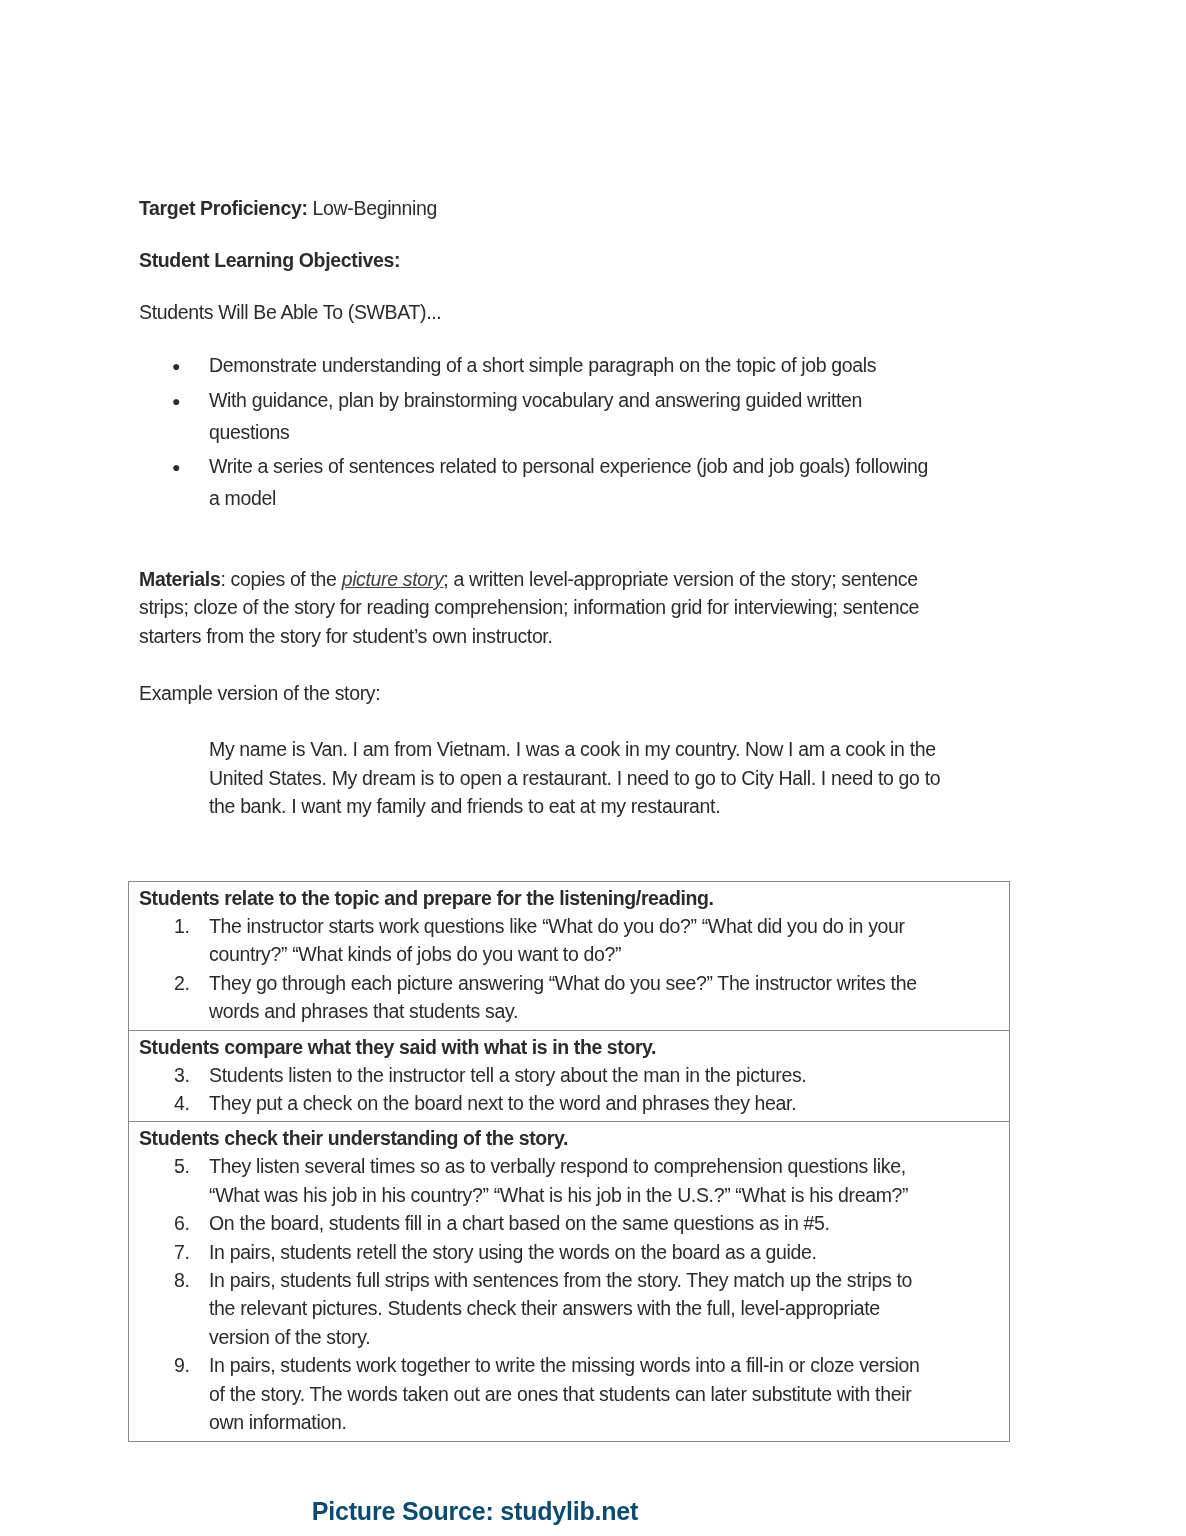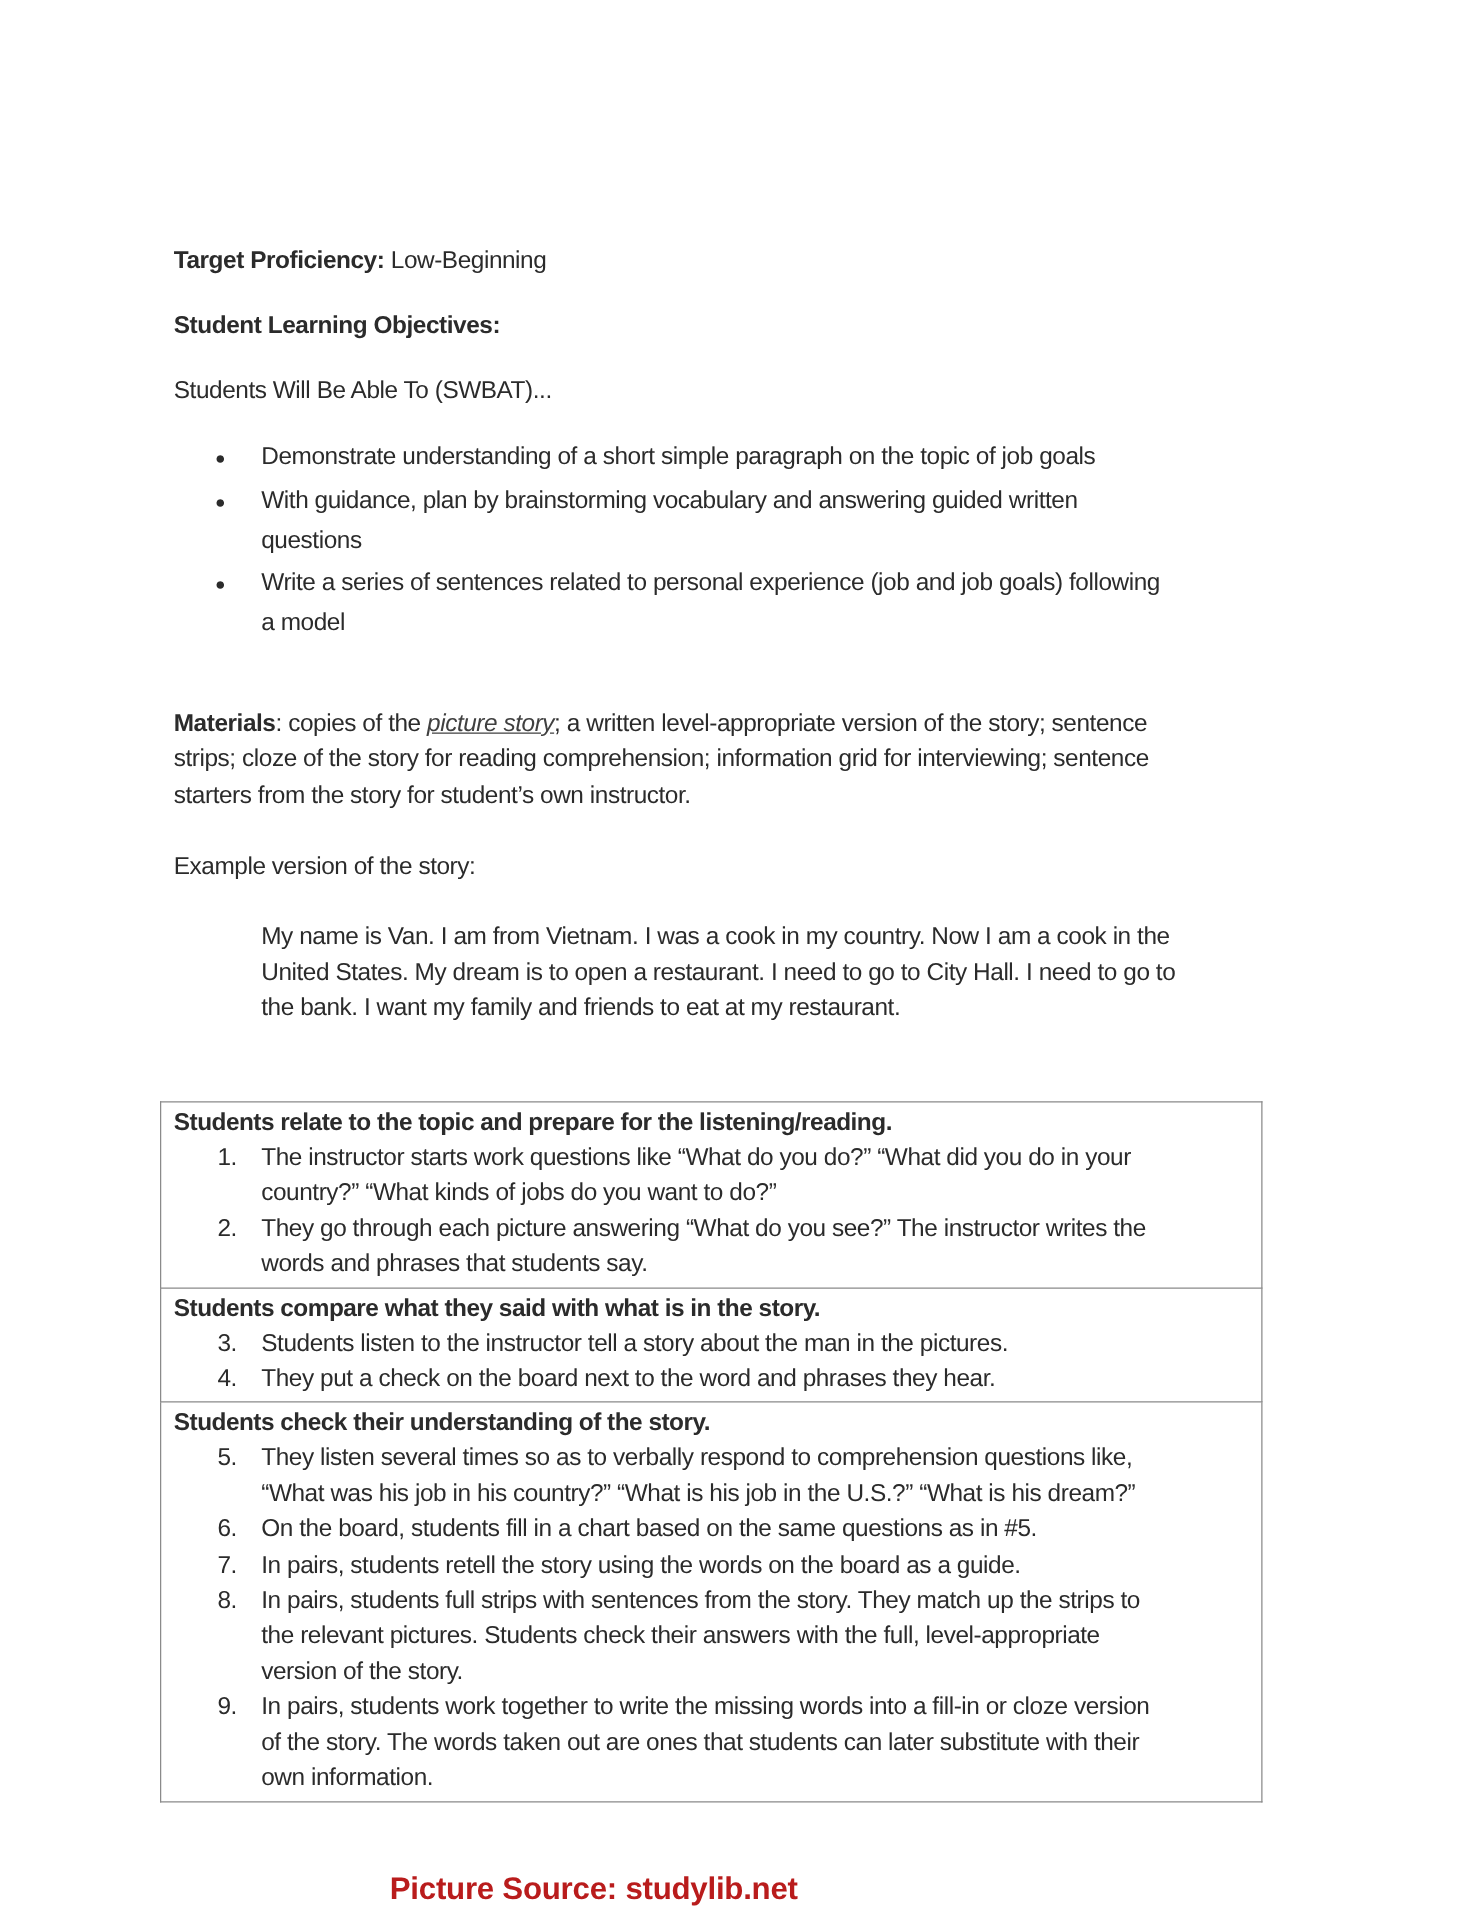--- a/index.html
+++ b/index.html
@@ -21,21 +21,21 @@
   }
   table.plan td {
     border: 1.5px solid #8a8a8a; padding: 2px 10px 4px 10px; vertical-align: top;
   }
   .sec-head { font-size: 19.5px; font-weight: bold; letter-spacing: -0.4px; line-height: 28px; }
   .steps { margin: 0; padding: 0; list-style: none; }
   .steps li { position: relative; padding-left: 70px; font-size: 19.5px; line-height: 28.4px; letter-spacing: -0.35px; }
   .steps li .num { position: absolute; left: 35px; top: 0; }
   .footer {
     left: 0; width: 950px; top: 1497px; text-align: center;
-    color: #b91c1c; font-weight: bold; font-size: 25px; letter-spacing: -0.2px;
+    color: #0c4a6e; font-weight: bold; font-size: 25px; letter-spacing: -0.2px;
   }
 </style>
 </head>
 <body>
 
 <div class="page">
 
 
   <div class="abs txt" style="left:139px; top:197px;text-align:center;">
     <span class="b">Target Proficiency:</span><span> Low-Beginning</span>

